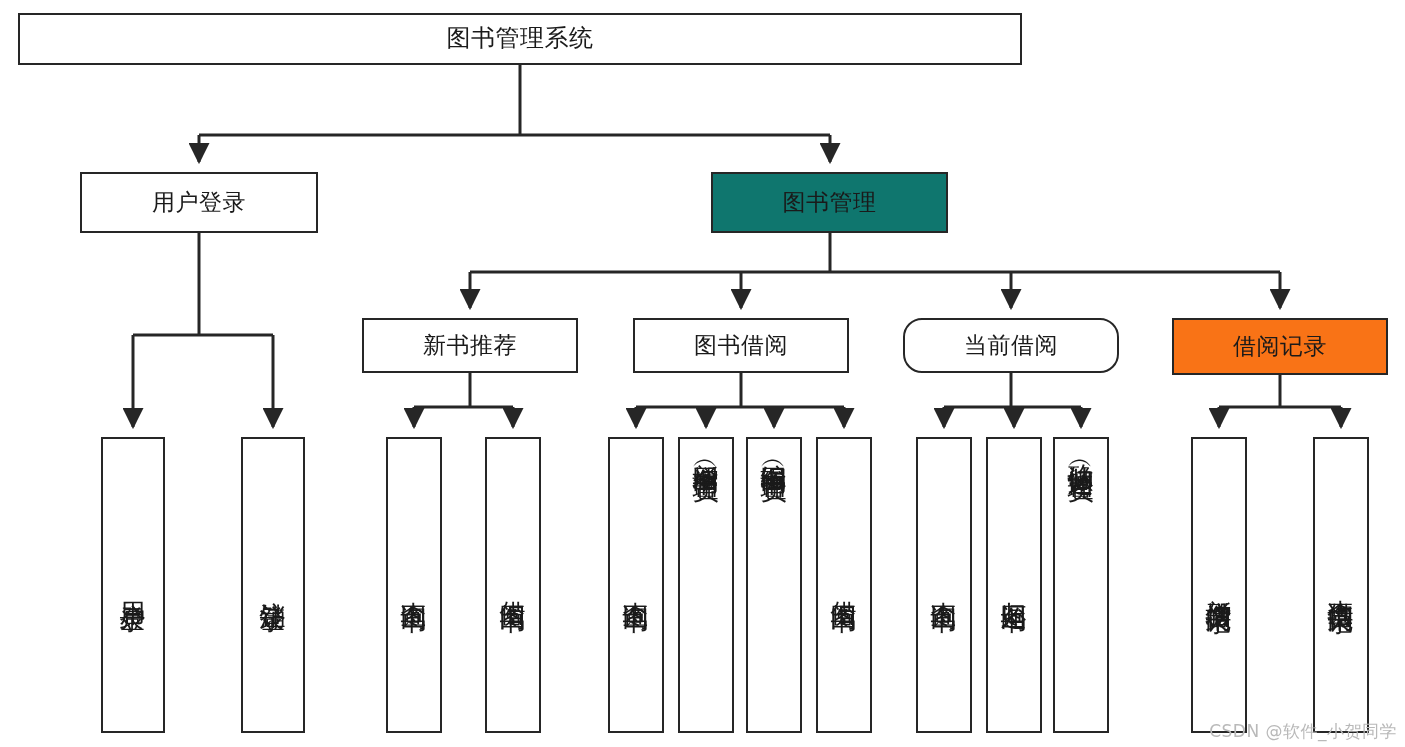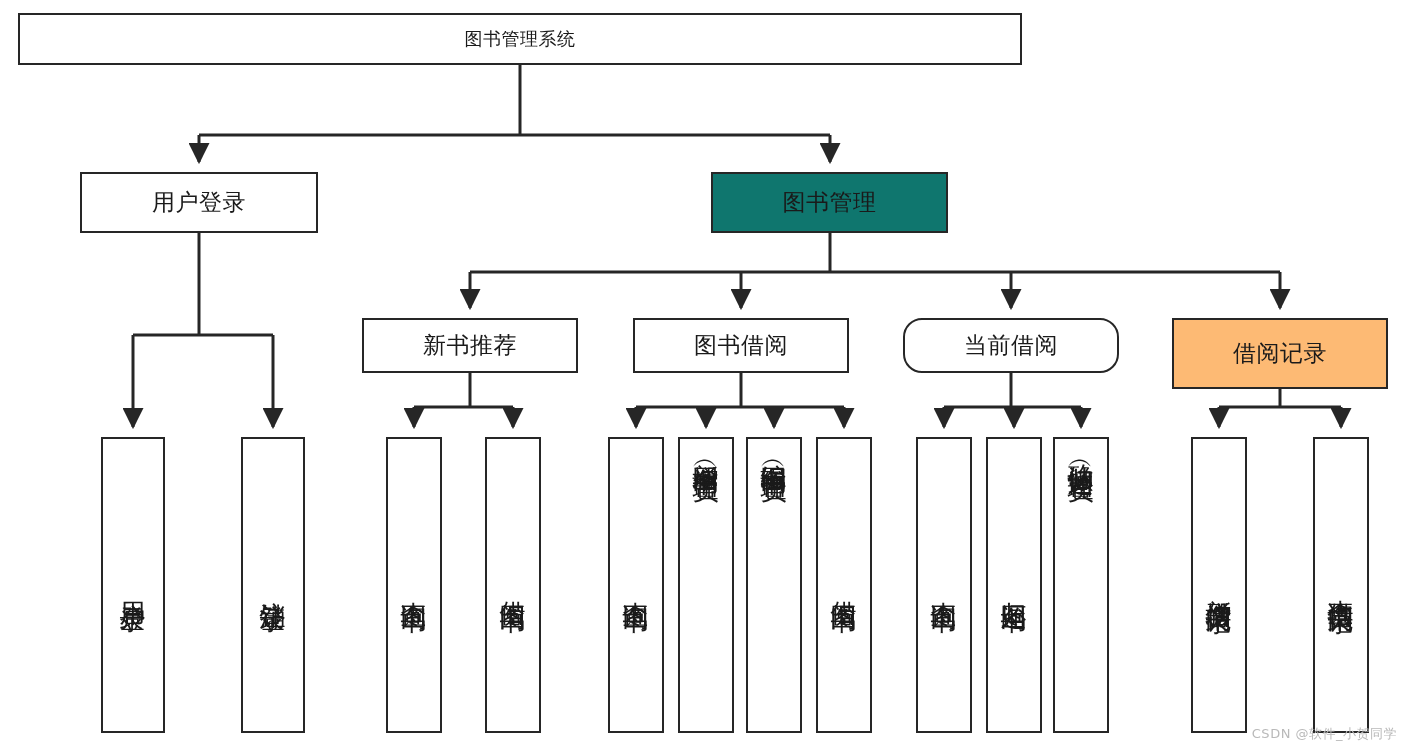--- a/index.html
+++ b/index.html
@@ -43,21 +43,21 @@
     color: #1a1a1a;
     white-space: pre;
   }
   
   .node.horiz .node-label {
     writing-mode: horizontal-tb;
     font-size: 23px;
     letter-spacing: 0.5px;
   }
   .node.root .node-label {
-    font-size: 18px;
+    font-size: 24px;
   }
   
   .node.vert {
     align-items: flex-start;
     justify-content: center;
     padding-top: 4px;
   }
   .node.vert .node-label {
     writing-mode: vertical-rl;
     text-orientation: upright;
@@ -66,21 +66,21 @@
     letter-spacing: 2px;
   }
   .node.vert.centered {
     align-items: center;
     padding-top: 0;
   }
   #watermark {
     position: absolute;
     right: 8px;
     bottom: 4px;
-    font-size: 13px;
+    font-size: 17px;
     color: #b9b9b9;
     letter-spacing: 0.5px;
     z-index: 5;
     white-space: pre;
     font-family: "DejaVu Sans", "Liberation Sans", sans-serif;
   }
 </style>
 </head>
 <body>
 
@@ -149,21 +149,21 @@
 
   <div class="node horiz" style="left: 362px; top: 318px; width: 216px; height: 55px; border-color: rgb(38, 38, 38); background: rgb(255, 255, 255); color: rgb(26, 26, 26);">
     <span class="node-label">新书推荐</span>
   </div>
   <div class="node horiz" style="left: 633px; top: 318px; width: 216px; height: 55px; border-color: rgb(38, 38, 38); background: rgb(255, 255, 255); color: rgb(26, 26, 26);">
     <span class="node-label">图书借阅</span>
   </div>
   <div class="node horiz" style="left: 903px; top: 318px; width: 216px; height: 55px; border-color: rgb(38, 38, 38); background: rgb(255, 255, 255); color: rgb(26, 26, 26); border-radius: 19px;">
     <span class="node-label">当前借阅</span>
   </div>
-  <div class="node horiz" style="left: 1172px; top: 318px; width: 216px; height: 71px; border-color: rgb(38, 38, 38); background: #fdba74; color: rgb(26, 26, 26);">
+  <div class="node horiz" style="left: 1172px; top: 318px; width: 216px; height: 57px; border-color: rgb(38, 38, 38); background: #f97316; color: rgb(26, 26, 26);">
     <span class="node-label">借阅记录</span>
   </div>
 
   <div class="node vert centered" style="left: 101px; top: 437px; width: 64px; height: 296px; border-color: rgb(38, 38, 38); background: rgb(255, 255, 255); color: rgb(26, 26, 26);">
     <span class="node-label">用户登录</span>
   </div>
   <div class="node vert centered" style="left: 241px; top: 437px; width: 64px; height: 296px; border-color: rgb(38, 38, 38); background: rgb(255, 255, 255); color: rgb(26, 26, 26);">
     <span class="node-label">注销登录</span>
   </div>
   <div class="node vert centered" style="left: 386px; top: 437px; width: 56px; height: 296px; border-color: rgb(38, 38, 38); background: rgb(255, 255, 255); color: rgb(26, 26, 26);">

